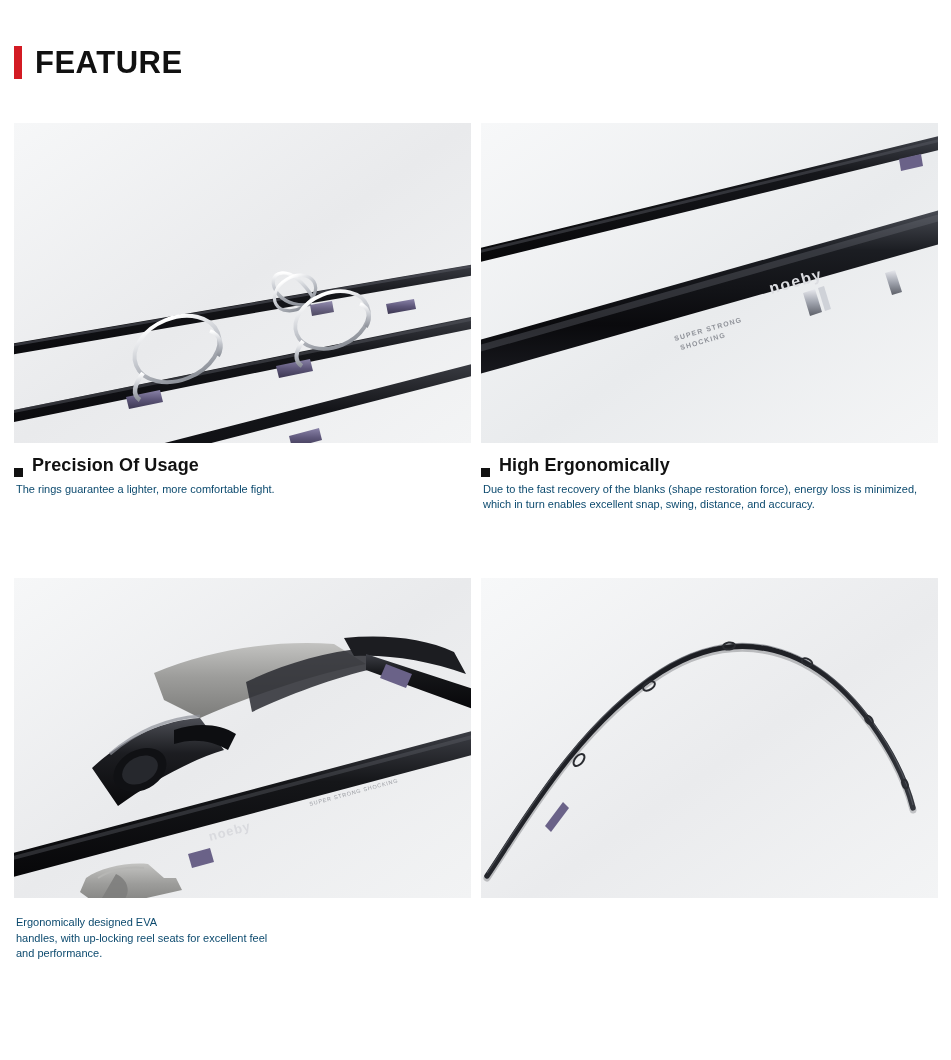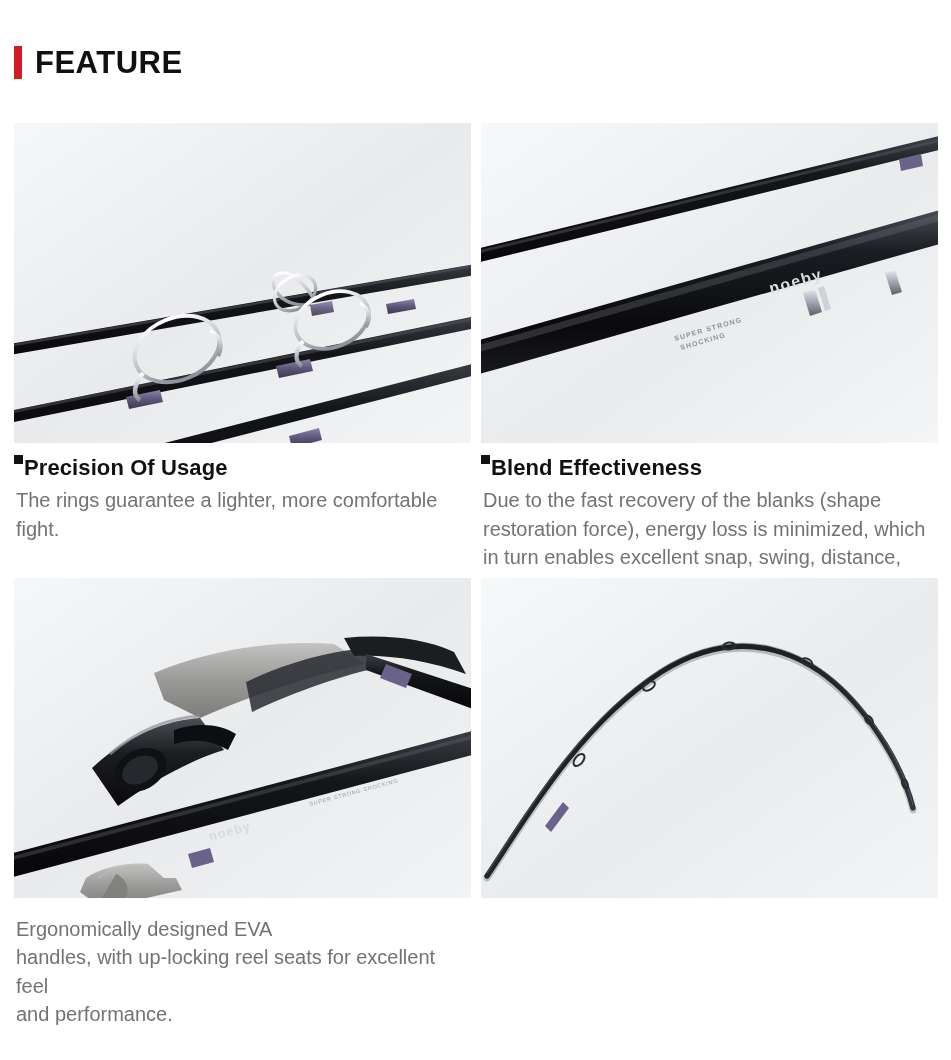--- a/index.html
+++ b/index.html
@@ -65,39 +65,39 @@
     overflow: hidden;
     background: linear-gradient(140deg,#f2f3f5 0%, #e7e9ec 45%, #f5f6f7 100%);
   }
   .photo.dark {
     background: linear-gradient(150deg,#fafafa 0%, #eceef0 40%, #f4f5f6 100%);
   }
   .caption {
     padding-top: 12px;
   }
   .caption-title {
-    font-size: 22px;
+    font-size: 18px;
     font-weight: bold;
     color: #111111;
     letter-spacing: 0.1px;
     display: flex;
-    align-items: flex-start;
-    gap: 1px;
+    align-items: flex-end;
+    gap: 9px;
     line-height: 1.2;
   }
   .bullet {
     width: 9px;
     height: 9px;
     background: #111111;
     display: inline-block;
     flex: 0 0 auto;
   }
   .caption-body {
-    font-size: 20px;
-    color: #737373;
+    font-size: 11px;
+    color: #0c4a6e;
     line-height: 1.42;
     margin-top: 5px;
     padding-left: 2px;
     white-space: pre-line;
   }
   .row-2 { margin-top: 35px; }
 
   
   .row-1 .cell { height: 420px; }
 
@@ -233,21 +233,21 @@
             </g>
 
             <text x="290" y="171" transform="rotate(-16 290 171)" fill="#dcdde1" font-family="Liberation Sans, sans-serif" font-size="16" font-weight="bold" letter-spacing="1.5">noeby</text>
             <text x="194" y="218" transform="rotate(-16 194 218)" fill="#8f9299" font-family="Liberation Sans, sans-serif" font-size="7" font-weight="bold" letter-spacing="1.2">SUPER STRONG</text>
             <text x="200" y="227" transform="rotate(-16 200 227)" fill="#8f9299" font-family="Liberation Sans, sans-serif" font-size="7" font-weight="bold" letter-spacing="1.2">SHOCKING</text>
           </svg>
         </div>
         <div class="caption">
           <div class="caption-title">
             <span class="bullet"></span>
-            <span>Blend Effectiveness</span>
+            <span>High Ergonomically</span>
           </div>
           <div class="caption-body">Due to the fast recovery of the blanks (shape restoration force), energy loss is minimized, which in turn enables excellent snap, swing, distance, and accuracy.</div>
         </div>
       </div>
     </div>
 
     <div class="row row-2">
 
       <div class="cell">
         <div class="photo">

